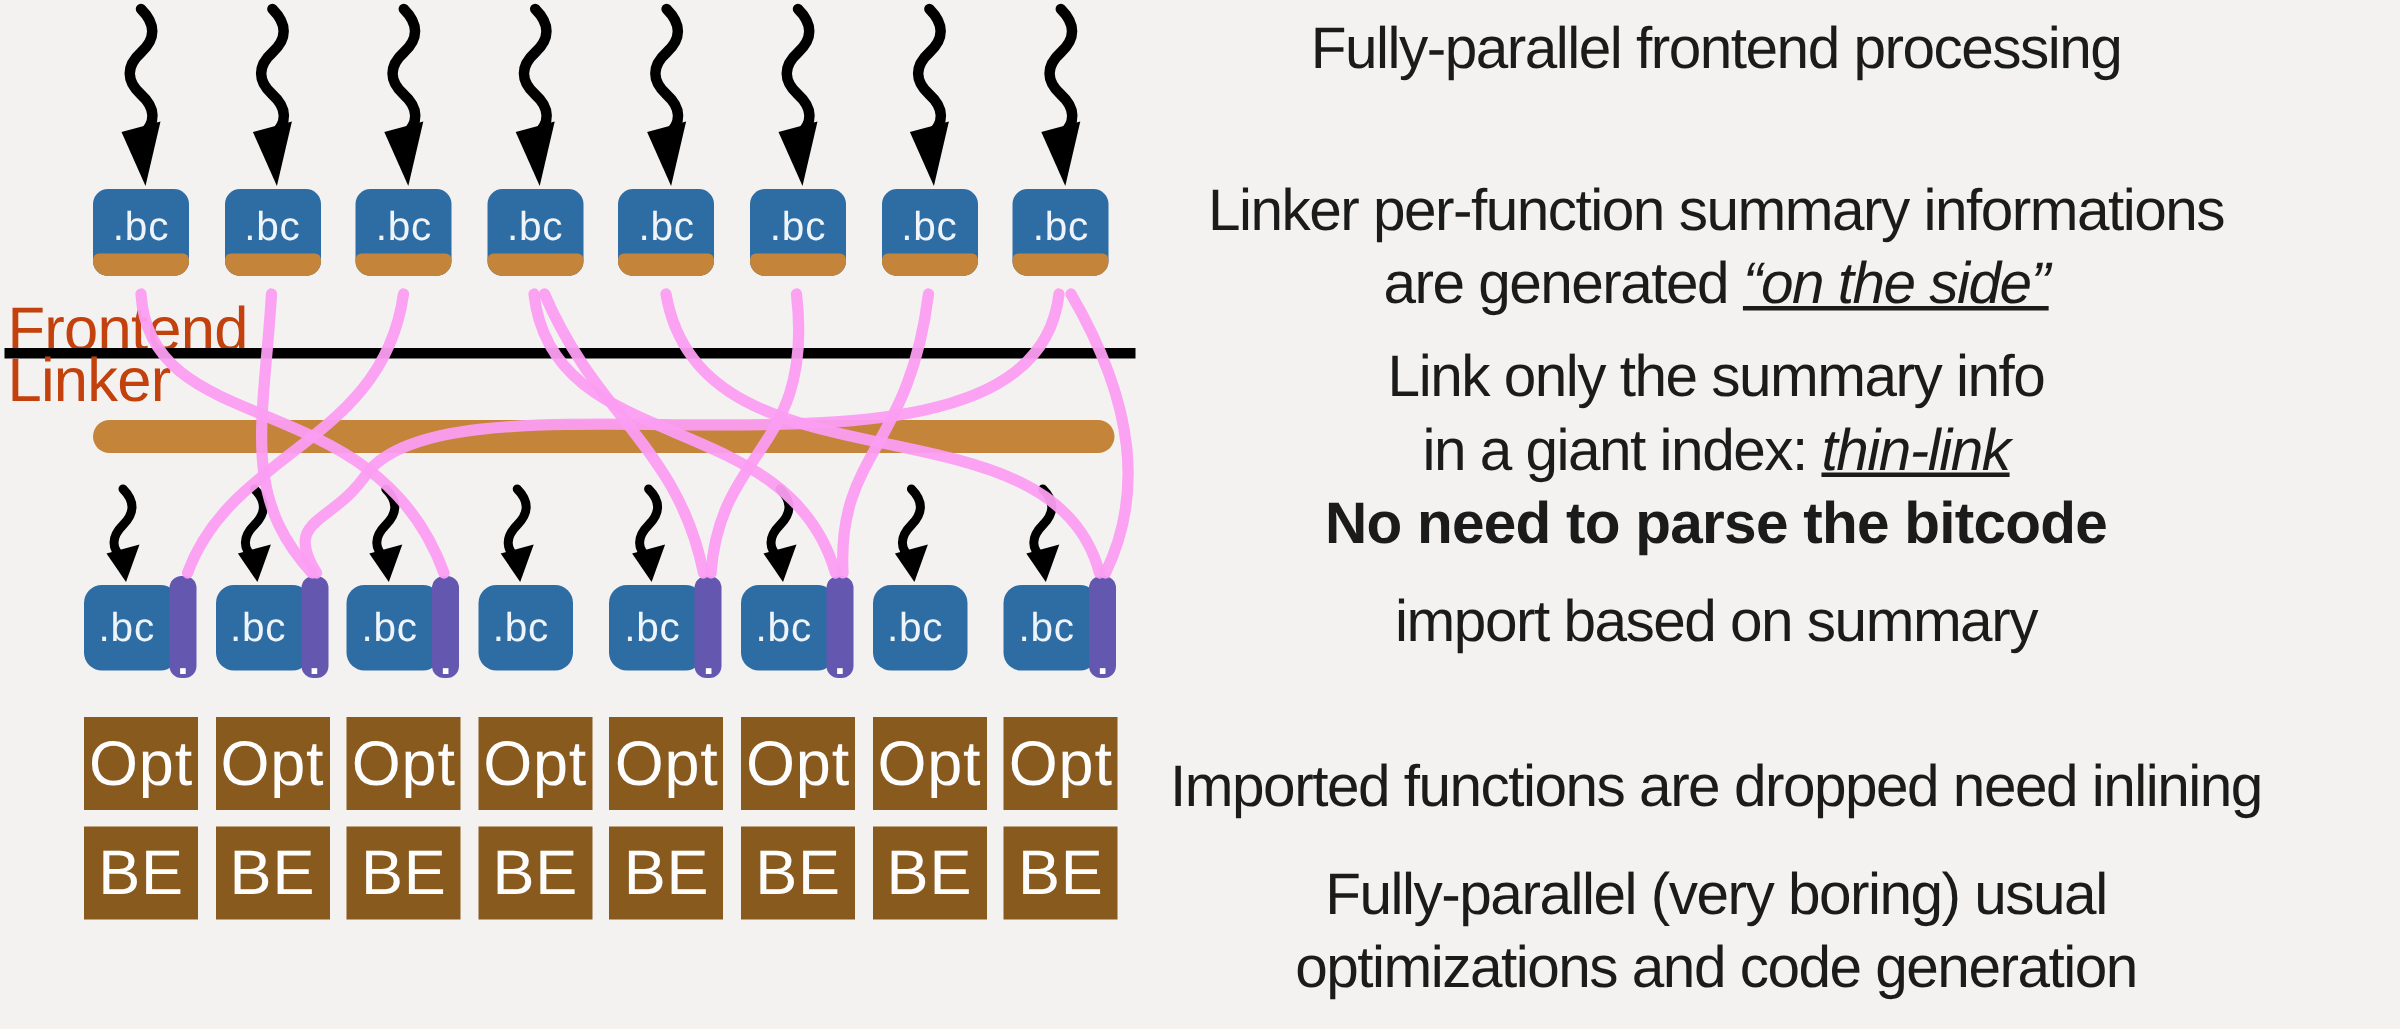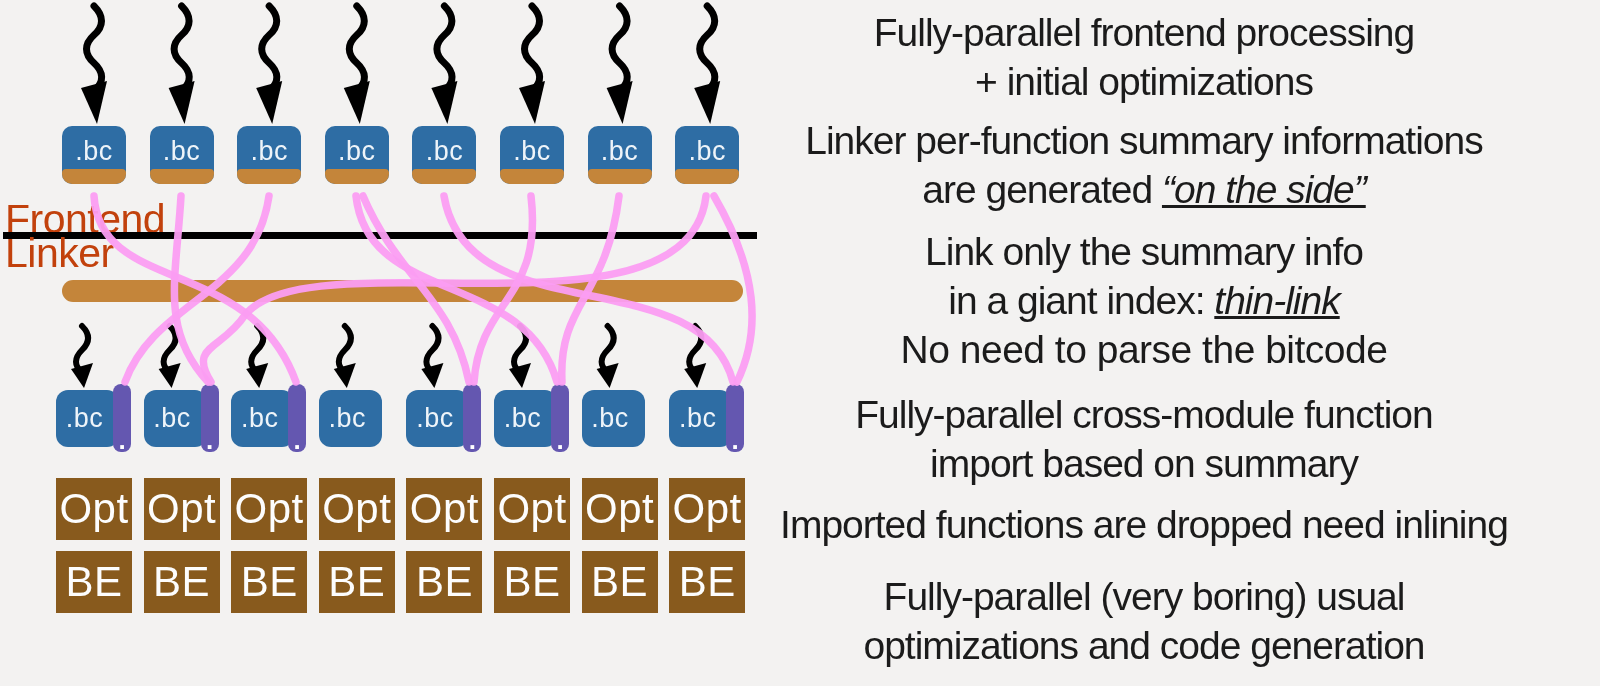--- a/index.html
+++ b/index.html
@@ -41,21 +41,21 @@
   .tl-bar{
     position:absolute; background:var(--brown); color:#fdfdfd;
     display:flex; align-items:center; justify-content:center; font-size:37px;
   }
   svg.overlay{position:absolute; left:0; top:0; pointer-events:none;}
   
   .ann{
     position:absolute; left:723px; width:842px; text-align:center;
     color:var(--ink); font-size:39px; line-height:49px; letter-spacing:-1px;
   }
-  .ann.bold{font-weight:400; letter-spacing:-0.5px;}
+  .ann.bold{font-weight:700; letter-spacing:-0.5px;}
   .italic{font-style:italic;text-decoration:underline;}
 </style>
 </head>
 <body>
 
 <div class="stage">
 
   <div class="side-label" style="top:202px;">Frontend</div>
   <div class="divider" style="left:3px; top:232px; width:754px; height:7px;"></div>
   <div class="side-label" style="top:236px;text-align:right;">Linker</div>
@@ -239,35 +239,33 @@
         <path d="M531,196 C543,300 480,298 474,382" fill="none" stroke="#fb9df2" stroke-width="7.5" stroke-linecap="round" opacity="0.95"></path>
         <path d="M619,196 C606,300 558,302 562,382" fill="none" stroke="#fb9df2" stroke-width="7.5" stroke-linecap="round" opacity="0.95"></path>
         <path d="M706,196 C688,350 310,235 245,315 C222,350 188,345 211,382" fill="none" stroke="#fb9df2" stroke-width="7.5" stroke-linecap="round" opacity="0.95"></path>
         <path d="M714,196 C757,270 762,330 737,382" fill="none" stroke="#fb9df2" stroke-width="7.5" stroke-linecap="round" opacity="0.95"></path>
       </g>
   </svg>
 
   <div id="annotations">
       <div class="ann" style="top: 8px;">
         <div class="ann-line"><span>Fully-parallel frontend processing</span></div>
-        <div class="ann-line"><span>+ initial optimizations</span></div>
       </div>
       <div class="ann" style="top: 116px;">
         <div class="ann-line"><span>Linker per-function summary informations</span></div>
         <div class="ann-line"><span>are generated </span><span class="italic">“on the side”</span></div>
       </div>
       <div class="ann" style="top: 227px;">
         <div class="ann-line"><span>Link only the summary info</span></div>
         <div class="ann-line"><span>in a giant index: </span><span class="italic">thin-link</span></div>
       </div>
       <div class="ann bold" style="top: 325px;">
         <div class="ann-line"><span>No need to parse the bitcode</span></div>
       </div>
       <div class="ann" style="top: 390px;">
-        <div class="ann-line"><span>Fully-parallel cross-module function</span></div>
         <div class="ann-line"><span>import based on summary</span></div>
       </div>
       <div class="ann" style="top: 500px;">
         <div class="ann-line"><span>Imported functions are dropped need inlining</span></div>
       </div>
       <div class="ann" style="top: 572px;">
         <div class="ann-line"><span>Fully-parallel (very boring) usual</span></div>
         <div class="ann-line"><span>optimizations and code generation</span></div>
       </div>
     </div>

